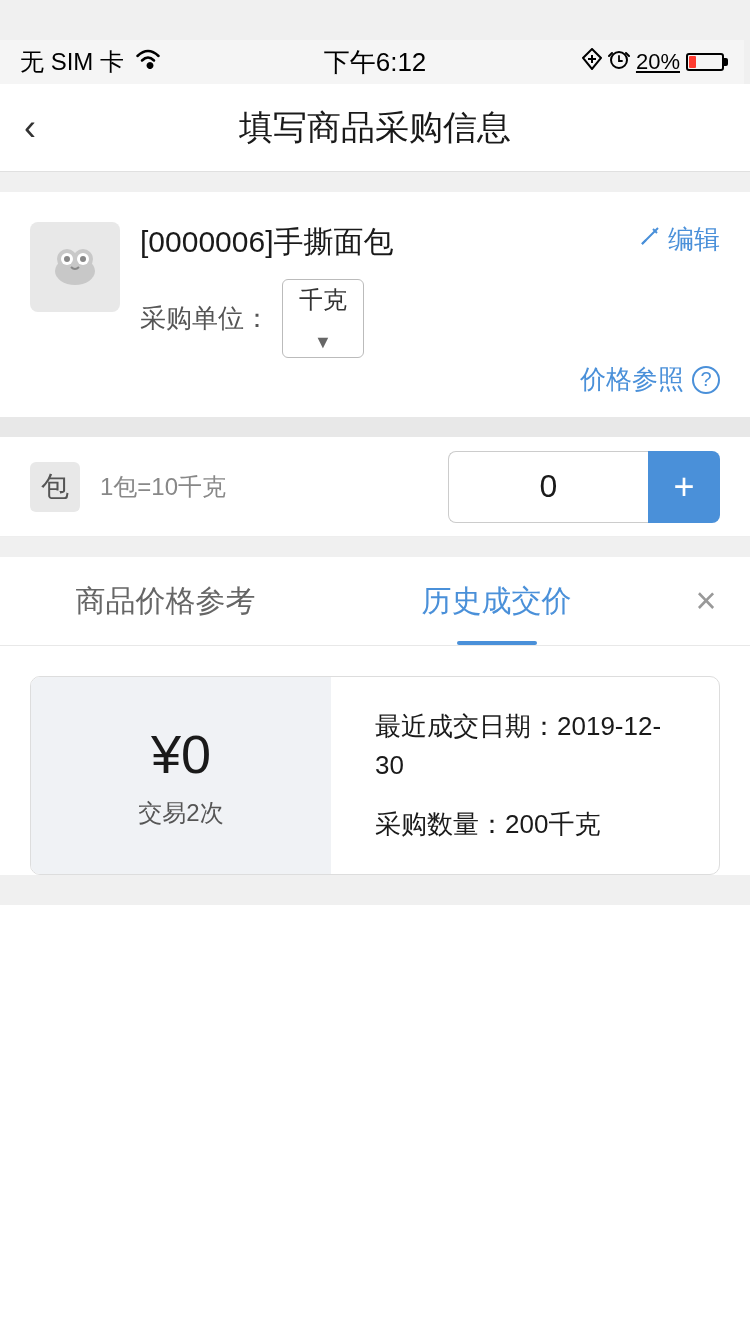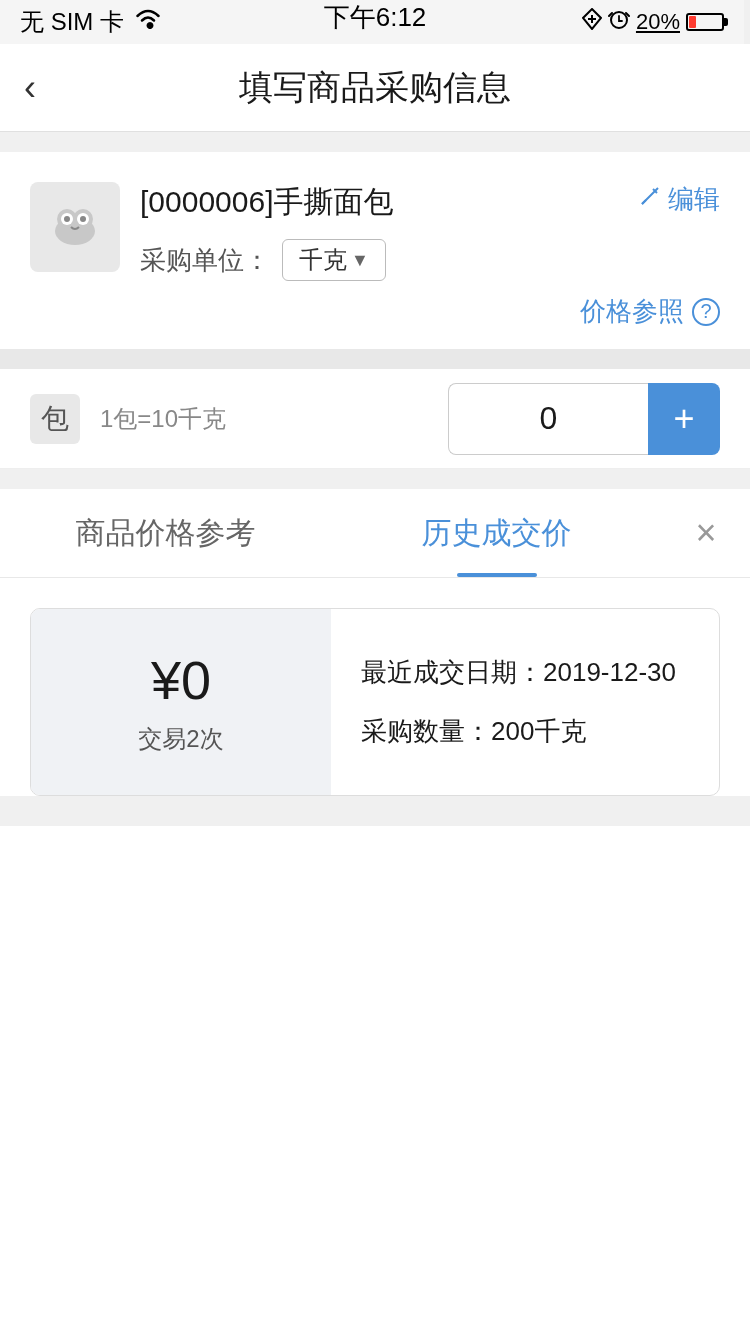--- a/index.html
+++ b/index.html
@@ -11,24 +11,26 @@
       background: #f0f0f0;
       font-size: 28px;
     }
 
     
     .status-bar {
       width: 744px;
       height: 44px;
       background: #f5f5f5;
       display: flex;
+      align-items: center;
       justify-content: space-between;
       padding: 0 20px;
       font-size: 24px;
       color: #000;
+      margin-top: 40px;
     }
     .status-bar-left {
       display: flex;
       align-items: center;
       gap: 10px;
       font-size: 24px;
     }
     .status-bar-center {
       font-size: 26px;
       font-weight: 500;
@@ -144,41 +146,42 @@
       color: #555;
     }
     .unit-tag {
       border: 1px solid #bbb;
       border-radius: 6px;
       padding: 4px 16px;
       font-size: 24px;
       color: #333;
       display: flex;
       align-items: center;
-      gap: 4px;
+      gap: 16px;
+      flex-direction: column;
     }
     .unit-dropdown-arrow {
       font-size: 18px;
       color: #666;
     }
     .edit-btn {
       font-size: 26px;
       color: #4a90d9;
       display: flex;
       align-items: center;
       gap: 6px;
     }
     .price-ref-row {
       display: flex;
       align-items: center;
       justify-content: flex-end;
       gap: 8px;
       font-size: 26px;
       color: #4a90d9;
-      margin-top: 13px;
+      margin-top: 4px;
     }
     .help-circle {
       width: 28px;
       height: 28px;
       border: 2px solid #4a90d9;
       border-radius: 50%;
       display: flex;
       align-items: center;
       justify-content: center;
       font-size: 20px;
@@ -324,21 +327,21 @@
       font-size: 54px;
       color: #1a1a1a;
       font-weight: 300;
     }
     .history-trades {
       font-size: 24px;
       color: #555;
     }
     .history-right {
       flex: 1;
-      padding: 30px 30px;
+      padding: 30px 44px;
       display: flex;
       flex-direction: column;
       gap: 20px;
       justify-content: center;
     }
     .history-detail-row {
       font-size: 26px;
       color: #1a1a1a;
       line-height: 1.5;
     }

